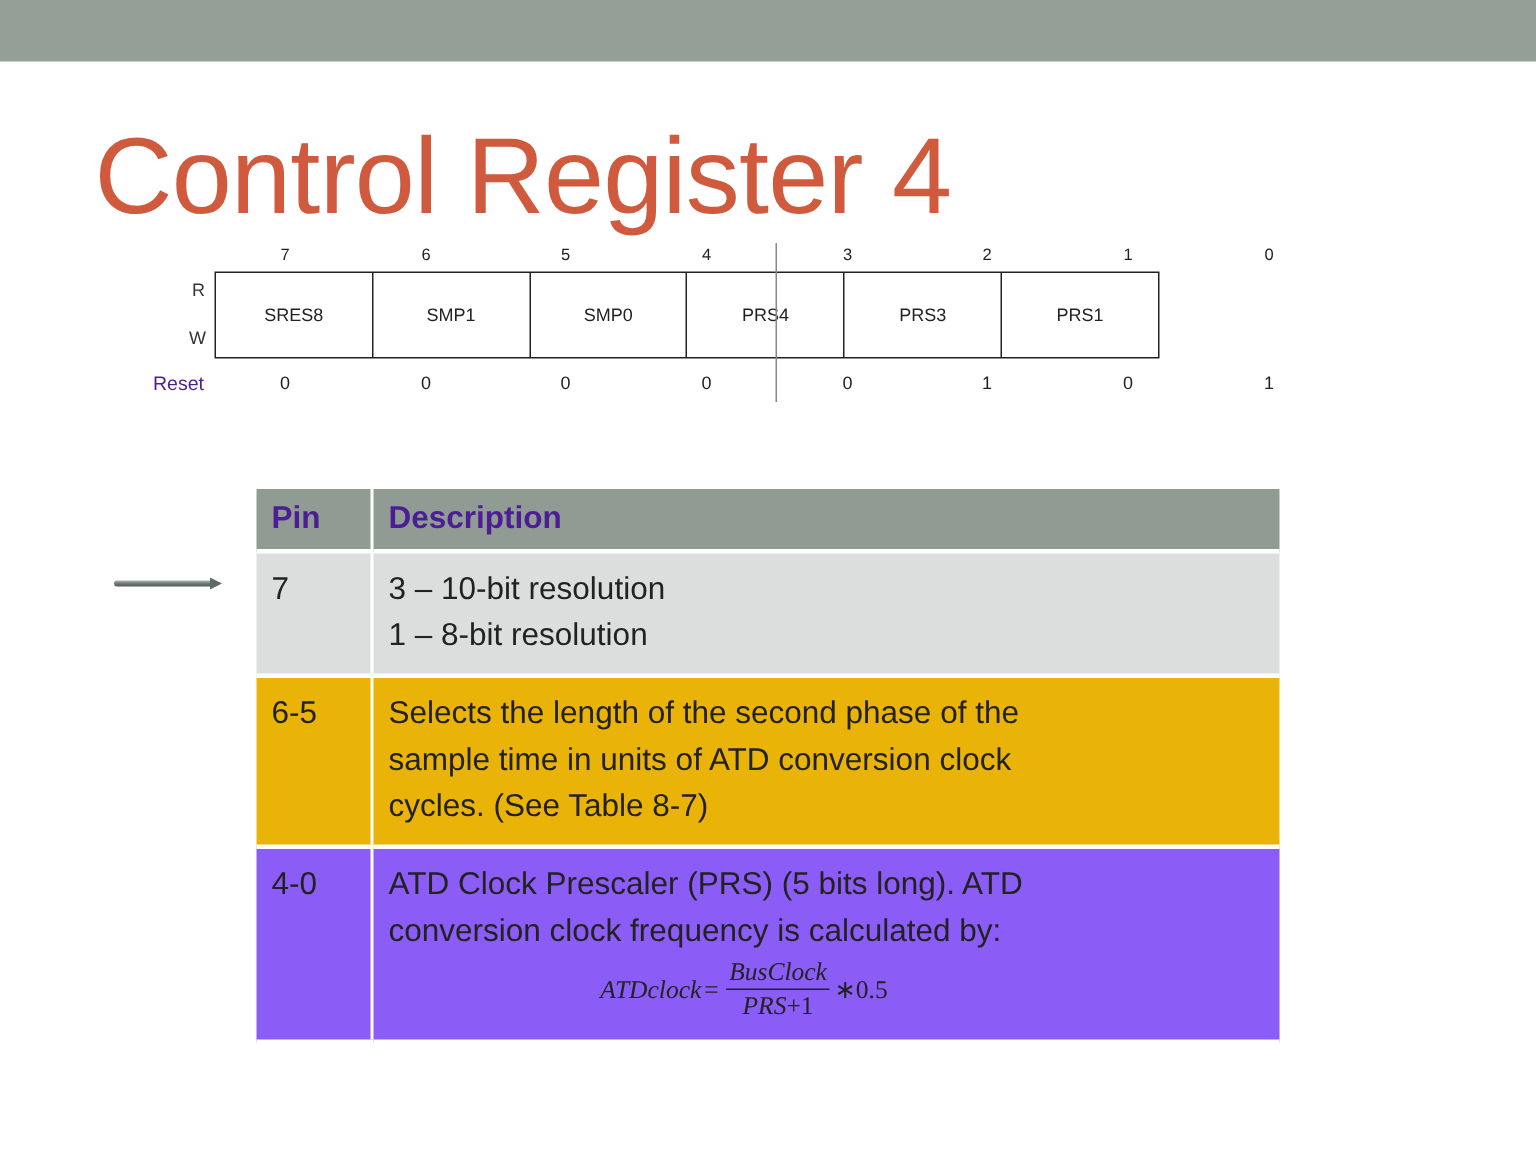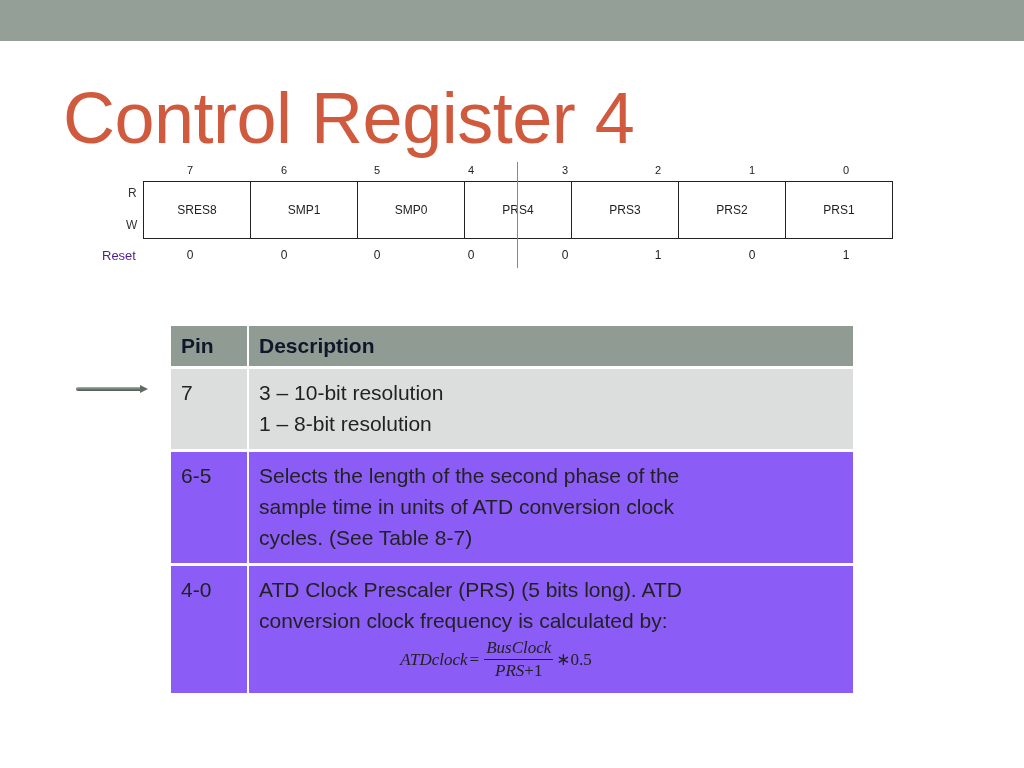--- a/index.html
+++ b/index.html
@@ -1,38 +1,38 @@
 <!DOCTYPE html>
 <html><head>
 <meta charset="utf-8">
 <style>
   html, body { margin:0; padding:0; }
   body { width:1024px; height:768px; background:#ffffff; position:relative; overflow:hidden; font-family:"Liberation Sans", sans-serif; }
   .topbar { position:absolute; left:0; top:0; width:1024px; height:41px; background:#939f97; }
   .title { position:absolute; left:63px; top:82px; font-size:72px; color:#d05a3e; letter-spacing:-0.5px; line-height:1; font-family:"Liberation Sans", sans-serif; }
   .bitnum { position:absolute; top:164px; font-size:11px; color:#222; width:94px; text-align:center; }
   .rw { position:absolute; font-size:12px; color:#333; }
-  .regbox { position:absolute; left:143px; top:181px; width:750px; height:58px; border:1px solid #222; box-sizing:border-box; display:flex; }
+  .regbox { position:absolute; left:143px; top:181px; width:630px; height:58px; border:1px solid #222; box-sizing:border-box; display:flex; }
   .regcell { flex:1; border-right:1px solid #222; display:flex; align-items:center; justify-content:center; font-size:12px; color:#222; }
   .regcell:last-child { border-right:none; }
   .resetlbl { position:absolute; left:102px; top:248px; font-size:13px; color:#4c1d95; }
   .resetval { position:absolute; top:248px; font-size:12px; color:#222; width:94px; text-align:center; }
   .divider { position:absolute; left:517px; top:162px; width:1px; height:106px; background:#888; }
 
   
   .arrow { position:absolute; left:76px; top:384px; width:72px; height:10px; }
 
   
   .tbl { position:absolute; left:171px; top:326px; width:682px; border-collapse:collapse; font-size:21px; color:#222; }
-  .tbl th { background:#8f9b93; color:#0f172a; text-align:left; font-weight:bold; height:40px; padding:0 10px; border-right:2px solid #fff; border-bottom:3px solid #fff; }
+  .tbl th { background:#8f9b93; color:#4c1d95; text-align:left; font-weight:bold; height:40px; padding:0 10px; border-right:2px solid #fff; border-bottom:3px solid #fff; }
   .tbl th:last-child { border-right:none;margin-top:44px; }
   .tbl td { vertical-align:top; padding:8px 10px 10px 10px; line-height:31px; border-right:2px solid #fff; border-bottom:3px solid #fff; }
   .tbl td:last-child { border-right:none; }
   .tbl tr.r1 td { background:#dcdedd; }
-  .tbl tr.r2 td { background:#8b5cf6; }
+  .tbl tr.r2 td { background:#eab308; }
   .tbl tr.r3 td { background:#8b5cf6; }
   .pincol { width:56px; }
   .formula { display:flex; align-items:center; justify-content:center; font-family:"Liberation Serif", serif; font-style:italic; font-size:17px; margin-top:2px; padding-right:110px; line-height:20px; }
   .frac { display:inline-flex; flex-direction:column; align-items:center; margin:0 3px;justify-content:center; }
   .frac .num { border-bottom:1px solid #222; padding:0 2px 1px 2px; }
   .frac .den { padding-top:1px; }
   .upright { font-style:normal; }
 </style>
 </head>
 <body>
@@ -52,21 +52,20 @@
 
   <div class="rw" style="left:128px; top:186px">R</div>
   <div class="rw" style="left:126px; top:218px">W</div>
 
   <div class="regbox">
     <div class="regcell">SRES8</div>
     <div class="regcell">SMP1</div>
     <div class="regcell">SMP0</div>
     <div class="regcell">PRS4</div>
     <div class="regcell">PRS3</div>
-    <div class="regcell">PRS2</div>
     <div class="regcell">PRS1</div>
   </div>
 
   <div class="resetlbl">Reset</div>
   <div class="resetval" style="left:143px">0</div>
   <div class="resetval" style="left:237px">0</div>
   <div class="resetval" style="left:330px">0</div>
   <div class="resetval" style="left:424px">0</div>
   <div class="resetval" style="left:518px">0</div>
   <div class="resetval" style="left:611px">1</div>

